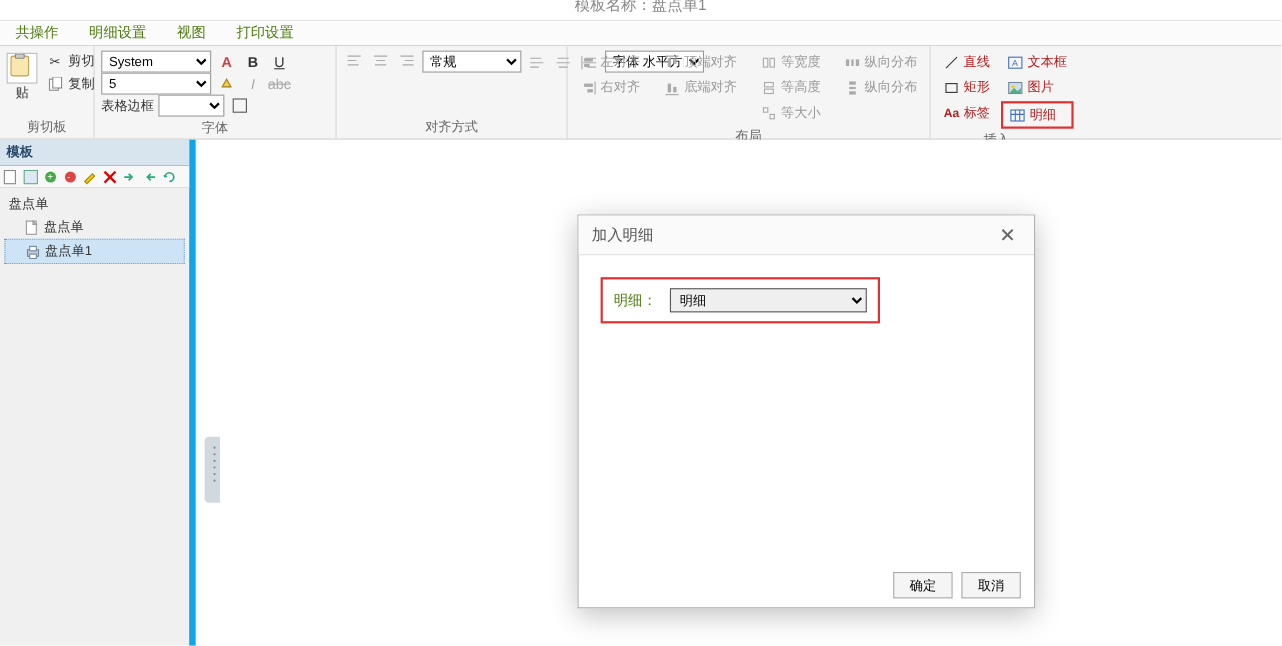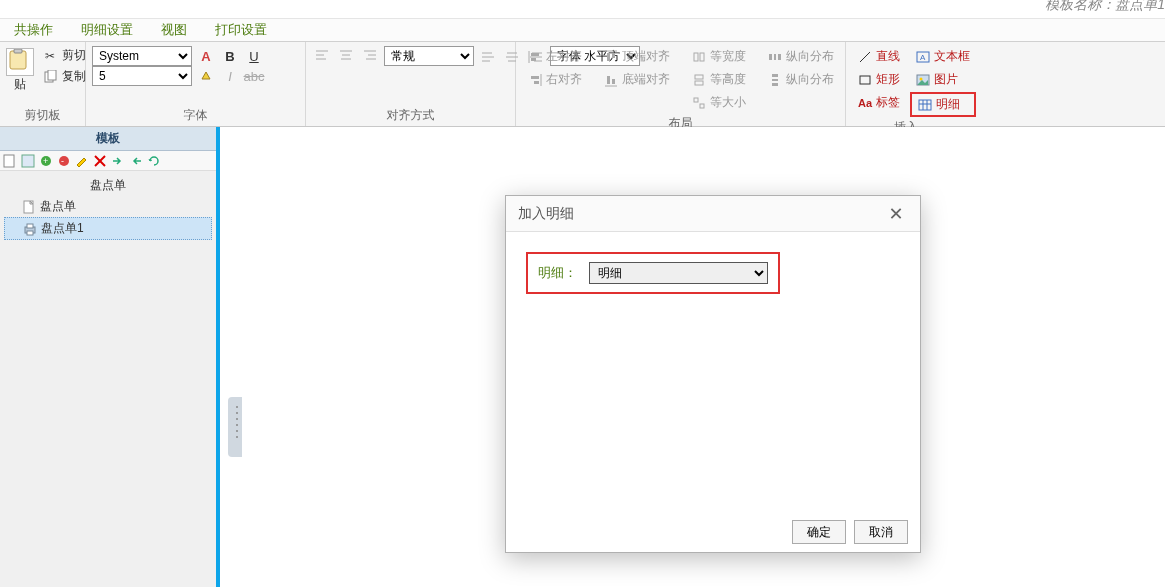--- a/index.html
+++ b/index.html
@@ -1,17 +1,17 @@
 <!DOCTYPE html>
 <html><head>
 <meta charset="utf-8">
 <style>
 * { box-sizing: border-box; margin: 0; padding: 0; }
 body { font-family: "Microsoft YaHei", Arial, sans-serif; font-size: 12px; color: #333; background: #fff; overflow: hidden; width: 1165px; height: 587px; position: relative; }
-.title-bar { height: 18px; background: #fff; text-align: right; line-height: 8px; font-size: 14px; color: #888; padding-top: 0; overflow: hidden; font-style: italic; }
+.title-bar { height: 18px; background: #fff; text-align: center; line-height: 8px; font-size: 14px; color: #888; padding-top: 0; overflow: hidden; }
 .menu-bar { height: 24px; background: #fbfbfb; border-top: 1px solid #e5e5e5; border-bottom: 1px solid #d0d0d0; display: flex; align-items: center; padding-left: 0; }
 .menu-item { padding: 0 14px; height: 100%; display: flex; align-items: center; cursor: pointer; font-size: 13px; color: #4d7c0f; }
 .toolbar { height: 85px; background: #f5f5f5; border-bottom: 1px solid #c8c8c8; display: flex; }
 .tb-group { border-right: 1px solid #d8d8d8; padding: 4px 6px 2px 6px; display: flex; flex-direction: column; justify-content: space-between; }
 .tb-group-body { display: flex; gap: 4px; }
 .tb-group-label { text-align: center; font-size: 12px; color: #666; padding-top: 2px; }
 .tb-col { display: flex; flex-direction: column; gap: 2px; }
 .tb-btn { display: flex; align-items: center; gap: 4px; padding: 1px 4px; cursor: pointer; white-space: nowrap; }
 .tb-btn .ico { width: 16px; height: 16px; display: inline-flex; align-items: center; justify-content: center; font-size: 12px; }
 .tb-big { width: 32px; height: 48px; display: flex; flex-direction: column; align-items: center; justify-content: center; cursor: pointer; }
@@ -22,32 +22,32 @@
 .sel-border { width: 60px; }
 .sel-align { width: 90px; }
 .icon-row { display: flex; gap: 4px; }
 .sq-btn { width: 20px; height: 20px; display: inline-flex; align-items: center; justify-content: center; border: 1px solid transparent; cursor: pointer; font-size: 13px; }
 .disabled { color: #aaa; }
 .layout-btn { display: flex; align-items: center; gap: 4px; padding: 2px 6px; cursor: pointer; white-space: nowrap; color: #999; font-size: 12px; }
 .layout-btn .li { width: 14px; height: 14px; }
 .insert-btn { display: flex; align-items: center; gap: 4px; padding: 2px 6px; cursor: pointer; white-space: nowrap; font-size: 12px; color: #b91c1c; }
 .insert-highlight { border: 2px solid #e03030; }
 .main { display: flex; height: calc(587px - 18px - 24px - 85px); }
-.left-panel { width: 220px; background: #f0f0f0; border-right: 4px solid #0ea5e9; display: flex; flex-direction: column; text-align: center; }
+.left-panel { width: 178px; background: #f0f0f0; border-right: 6px solid #0ea5e9; display: flex; flex-direction: column; }
 .panel-header { background: #d8e4ee; border-bottom: 1px solid #b0c0d0; padding: 3px 6px; font-size: 12px; color: #2a4a6a; font-weight: bold; }
 .panel-icons { height: 20px; background: #f8f8f8; border-bottom: 1px solid #ddd; display: flex; align-items: center; padding: 0 2px; gap: 2px; }
 .panel-icons .pi { width: 16px; height: 16px; display: inline-block; cursor: pointer; }
 .tree { padding: 4px; }
 .tree-root { font-size: 12px; padding: 2px 4px; }
 .tree-item { font-size: 12px; padding: 2px 4px 2px 18px; display: flex; align-items: center; gap: 4px; }
 .tree-item.selected { background: #cde4f7; border: 1px dotted #6aa0d0; }
 .doc-icon { width: 14px; height: 14px; display: inline-block; }
 .content { flex: 1; background: #fff; position: relative; }
 .content-tab { position: absolute; left: 8px; top: 270px; width: 14px; height: 60px; background: #d0d8e0; border-radius: 4px 0 0 4px; text-align: center; writing-mode: vertical-rl; font-size: 10px; color: #888; line-height: 14px; }
-.dialog { position: absolute; left: 505px; top: 195px; width: 416px; height: 358px; background: #fff; border: 1px solid #b0b0b0; box-shadow: 0 6px 24px rgba(0,0,0,0.25); display: flex; flex-direction: column; }
+.dialog { position: absolute; left: 525px; top: 195px; width: 416px; height: 358px; background: #fff; border: 1px solid #b0b0b0; box-shadow: 0 6px 24px rgba(0,0,0,0.25); display: flex; flex-direction: column; }
 .dlg-title { height: 36px; border-bottom: 1px solid #e0e0e0; display: flex; align-items: center; justify-content: space-between; padding: 0 12px; font-size: 14px; color: #555; background: #fafafa; }
 .dlg-close { font-size: 18px; color: #666; cursor: pointer; width: 24px; text-align: center; }
 .dlg-body { flex: 1; padding: 20px; }
 .dlg-row-hl { border: 2px solid #e03030; padding: 8px 10px; display: flex; align-items: center; gap: 12px; width: 254px; }
 .dlg-label { font-size: 13px; color: #4d7c0f; }
 .dlg-select { flex: 1; height: 22px; border: 1px solid #555; font-size: 12px; padding: 0 4px; }
 .dlg-footer { height: 40px; border-top: 0; display: flex; justify-content: flex-end; align-items: center; gap: 8px; padding: 0 12px; }
 .dlg-btn { height: 24px; padding: 0 14px; border: 1px solid #aaa; background: #f5f5f5; font-size: 12px; cursor: pointer; }
 svg { display: block; }
 </style>
@@ -116,20 +116,29 @@
       <div class="icon-row">
         <select class="sel sel-size"><option>5</option></select>
         <span class="sq-btn">
           <svg width="14" height="14">
               <path d="M3 10 L7 3 L11 10 Z" fill="#f0d040" stroke="#a08020"></path>
             </svg>
         </span>
         <span class="sq-btn disabled" style="font-style:italic">I</span>
         <span class="sq-btn disabled" style="text-decoration:line-through">abc</span>
       </div>
+      <div class="icon-row" style="align-items:center">
+        <span style="font-size:12px">表格边框</span>
+        <select class="sel sel-border"><option></option></select>
+        <span class="sq-btn">
+          <svg width="14" height="14">
+              <rect x="1" y="1" width="12" height="12" fill="none" stroke="#555"></rect>
+            </svg>
+        </span>
+      </div>
     </div>
     <div class="tb-group-label">字体</div>
   </div>
 
   <div class="tb-group" style="width:210px">
     <div class="tb-group-body" style="flex-direction:row; gap:4px">
       <div class="icon-row">
         <span class="sq-btn disabled">
             <svg width="14" height="14">
               <line x1="1" y1="2" x2="13" y2="2" stroke="#aaa"></line>

